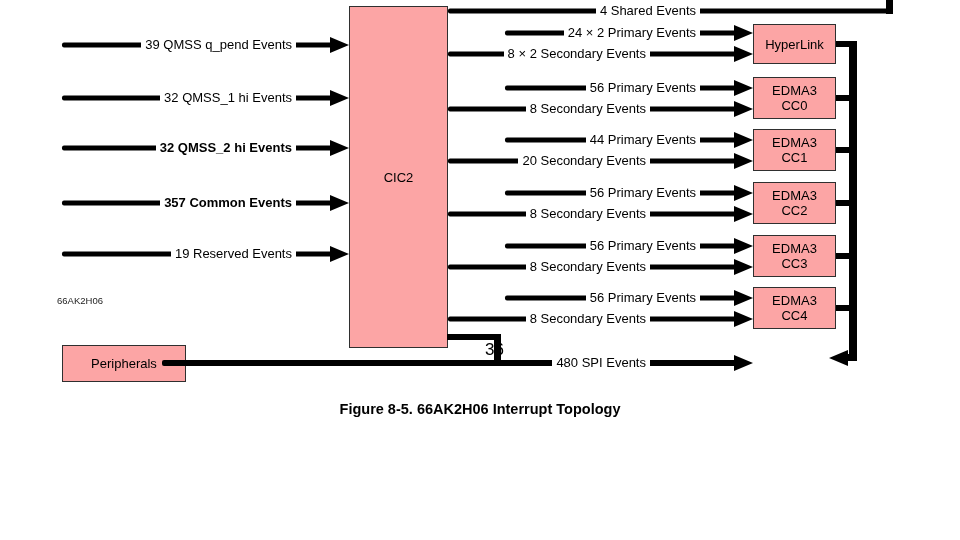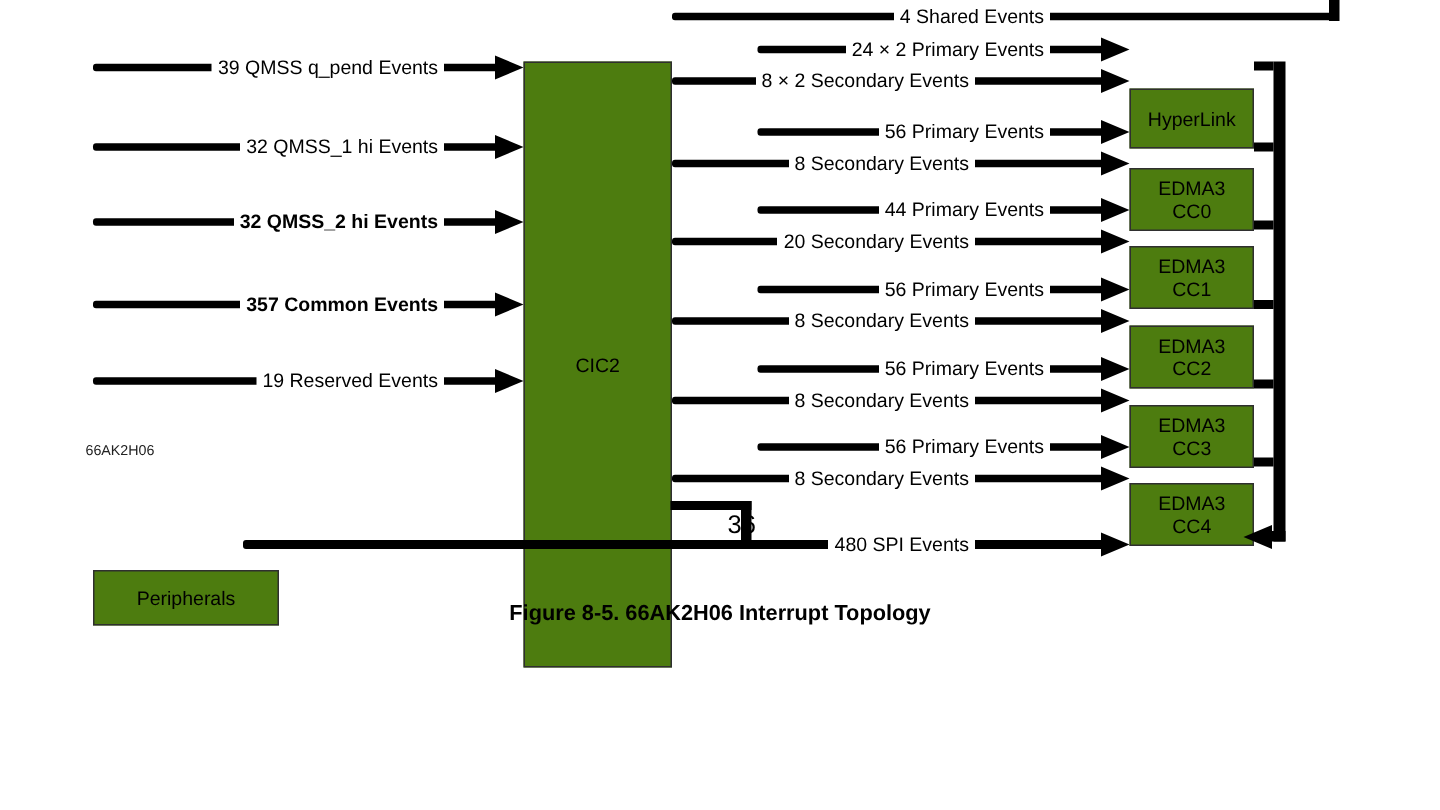--- a/index.html
+++ b/index.html
@@ -2,23 +2,23 @@
 <html><head>
 <meta charset="utf-8">
 <style>
   html,body { margin:0; padding:0; background:#fff; }
   .stage {
     position:relative; width:960px; height:540px; background:#ffffff;
     font-family:"Liberation Sans", sans-serif; color:#000; overflow:hidden;
   }
   .box {
     position:absolute; box-sizing:border-box;
-    background:#4d7c0f; border:1px solid #2f2f2f;
+    background:#fca5a5; border:1px solid #2f2f2f;
     display:flex; align-items:center; justify-content:center;
-    font-size:13px; line-height:15px; text-align:center;margin-top:35px;
+    font-size:13px; line-height:15px; text-align:center;
   }
   .box span { white-space:pre-line; }
   .row { position:absolute; left:0; right:0; height:0; }
   .ln {
     position:absolute; display:block; height:5px; background:#000;
     border-radius:2px; transform:translateY(-50%);
   }
   .ln.thick { height:6px; }
   .lbl {
     position:absolute; transform:translateY(-50%);
@@ -41,21 +41,21 @@
     font-size:14.5px; font-weight:bold;
   }
   .watermark { position:absolute; left:57px; top:295px; font-size:9.5px; color:#222; }
   .count36 { position:absolute; left:485px; top:350px; transform:translateY(-50%); font-size:17px; }
 </style>
 </head>
 <body>
 
 <div class="stage">
 
-  <div class="box" style="left:349px; top:6px; width:99px; height:404px;">
+  <div class="box" style="left:349px; top:6px; width:99px; height:342px;">
     <span>CIC2</span>
   </div>
 
   <div class="row" style="top:45px">
     <i class="ln" style="left:62px; width:272px;"></i>
     <b class="lbl" style="right:664px; font-weight:normal;">39 QMSS q_pend Events</b>
     <i class="head-r" style="left:330px;"></i>
   </div>
   <div class="row" style="top:98px">
     <i class="ln" style="left:62px; width:272px;"></i>

